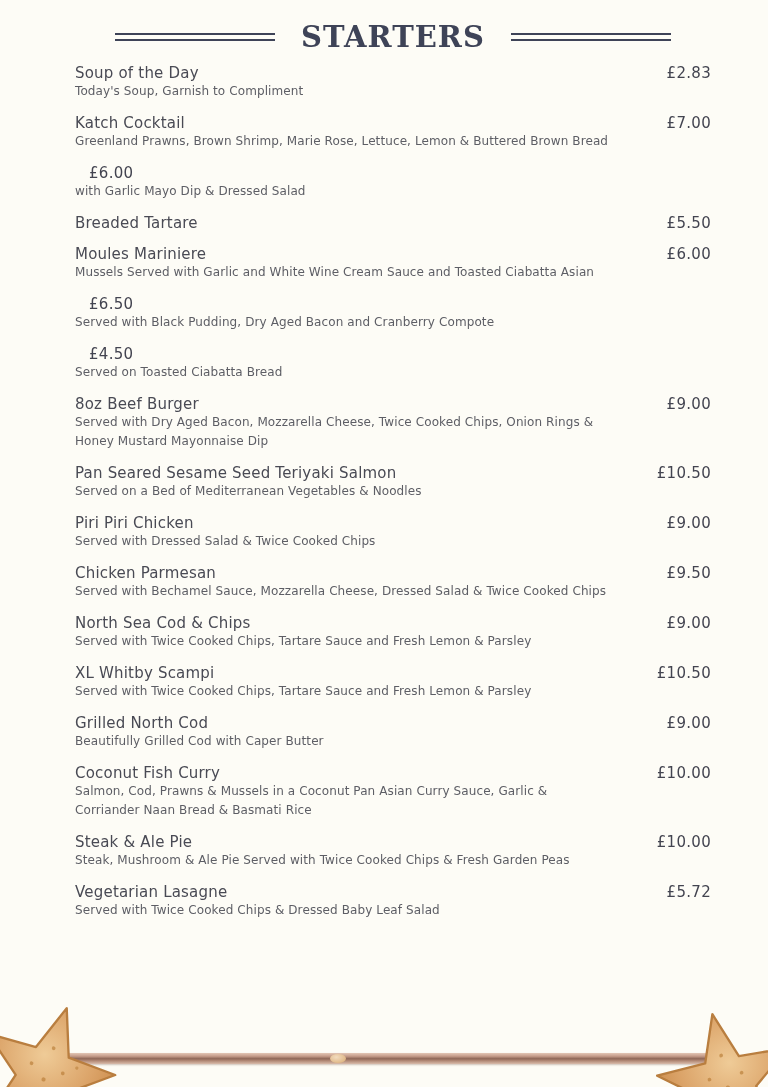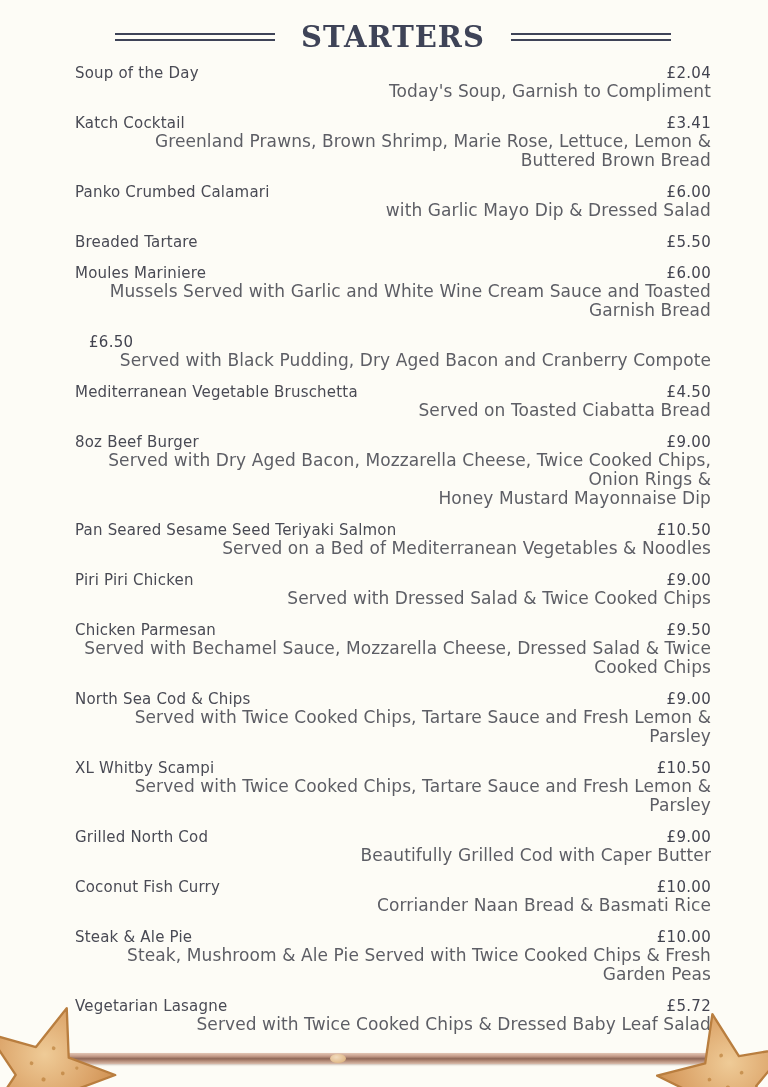--- a/index.html
+++ b/index.html
@@ -42,21 +42,21 @@
     display:flex;justify-content:space-between;align-items:baseline;gap:43px;
   }
   .item-name{
     font-size:15px;color:var(--name);letter-spacing:.2px;
   }
   .item-price{
     font-size:15px;color:var(--price);flex-shrink:0;margin-left:14px;
     letter-spacing:.3px;
   }
   .item-desc{
-    font-size:17px;color:var(--desc);line-height:19px;letter-spacing:.1px;text-align:right;
+    font-size:12px;color:var(--desc);line-height:19px;letter-spacing:.1px;
   }
   
   .bottom-bar{
     position:absolute;left:52px;right:52px;top:1053px;height:11px;
     border-radius:6px;
     background:linear-gradient(180deg,#e3c6b5 0%,#c39a88 30%,#8e6757 52%,#b18875 70%,#d9bcab 100%);
     box-shadow:0 1px 2px rgba(120,90,75,.35);
   }
   .shell{
     position:absolute;left:330px;top:1054px;width:16px;height:9px;
@@ -75,60 +75,58 @@
   <div class="section-header">
     <div class="rule"></div>
     <div class="section-title title-starters">STARTERS</div>
     <div class="rule"></div>
   </div>
 
   <div class="section-items">
       <div class="menu-item">
         <div class="item-head">
           <span class="item-name">Soup of the Day</span>
-          <span class="item-price">£2.04</span>
+          <span class="item-price">£2.83</span>
         </div>
         <div class="item-desc">Today's Soup, Garnish to Compliment</div>
       </div>
       <div class="menu-item">
         <div class="item-head">
           <span class="item-name">Katch Cocktail</span>
-          <span class="item-price">£3.41</span>
+          <span class="item-price">£7.00</span>
         </div>
         <div class="item-desc">Greenland Prawns, Brown Shrimp, Marie Rose, Lettuce, Lemon &amp; Buttered Brown Bread</div>
       </div>
       <div class="menu-item">
         <div class="item-head">
-          <span class="item-name">Panko Crumbed Calamari</span>
           <span class="item-price">£6.00</span>
         </div>
         <div class="item-desc">with Garlic Mayo Dip &amp; Dressed Salad</div>
       </div>
       <div class="menu-item">
         <div class="item-head">
           <span class="item-name">Breaded Tartare</span>
           <span class="item-price">£5.50</span>
         </div>
       </div>
       <div class="menu-item">
         <div class="item-head">
           <span class="item-name">Moules Mariniere</span>
           <span class="item-price">£6.00</span>
         </div>
-        <div class="item-desc">Mussels Served with Garlic and White Wine Cream Sauce and Toasted Garnish Bread</div>
+        <div class="item-desc">Mussels Served with Garlic and White Wine Cream Sauce and Toasted Ciabatta Asian</div>
       </div>
       <div class="menu-item">
         <div class="item-head">
           <span class="item-price">£6.50</span>
         </div>
         <div class="item-desc">Served with Black Pudding, Dry Aged Bacon and Cranberry Compote</div>
       </div>
       <div class="menu-item">
         <div class="item-head">
-          <span class="item-name">Mediterranean Vegetable Bruschetta</span>
           <span class="item-price">£4.50</span>
         </div>
         <div class="item-desc">Served on Toasted Ciabatta Bread</div>
       </div>
     </div>
 
 
   <div class="section-items">
       <div class="menu-item">
         <div class="item-head">
@@ -178,20 +176,21 @@
           <span class="item-name">Grilled North Cod</span>
           <span class="item-price">£9.00</span>
         </div>
         <div class="item-desc">Beautifully Grilled Cod with Caper Butter</div>
       </div>
       <div class="menu-item">
         <div class="item-head">
           <span class="item-name">Coconut Fish Curry</span>
           <span class="item-price">£10.00</span>
         </div>
+        <div class="item-desc">Salmon, Cod, Prawns &amp; Mussels in a Coconut Pan Asian Curry Sauce, Garlic &amp;</div>
         <div class="item-desc">Corriander Naan Bread &amp; Basmati Rice</div>
       </div>
       <div class="menu-item">
         <div class="item-head">
           <span class="item-name">Steak &amp; Ale Pie</span>
           <span class="item-price">£10.00</span>
         </div>
         <div class="item-desc">Steak, Mushroom &amp; Ale Pie Served with Twice Cooked Chips &amp; Fresh Garden Peas</div>
       </div>
       <div class="menu-item">

